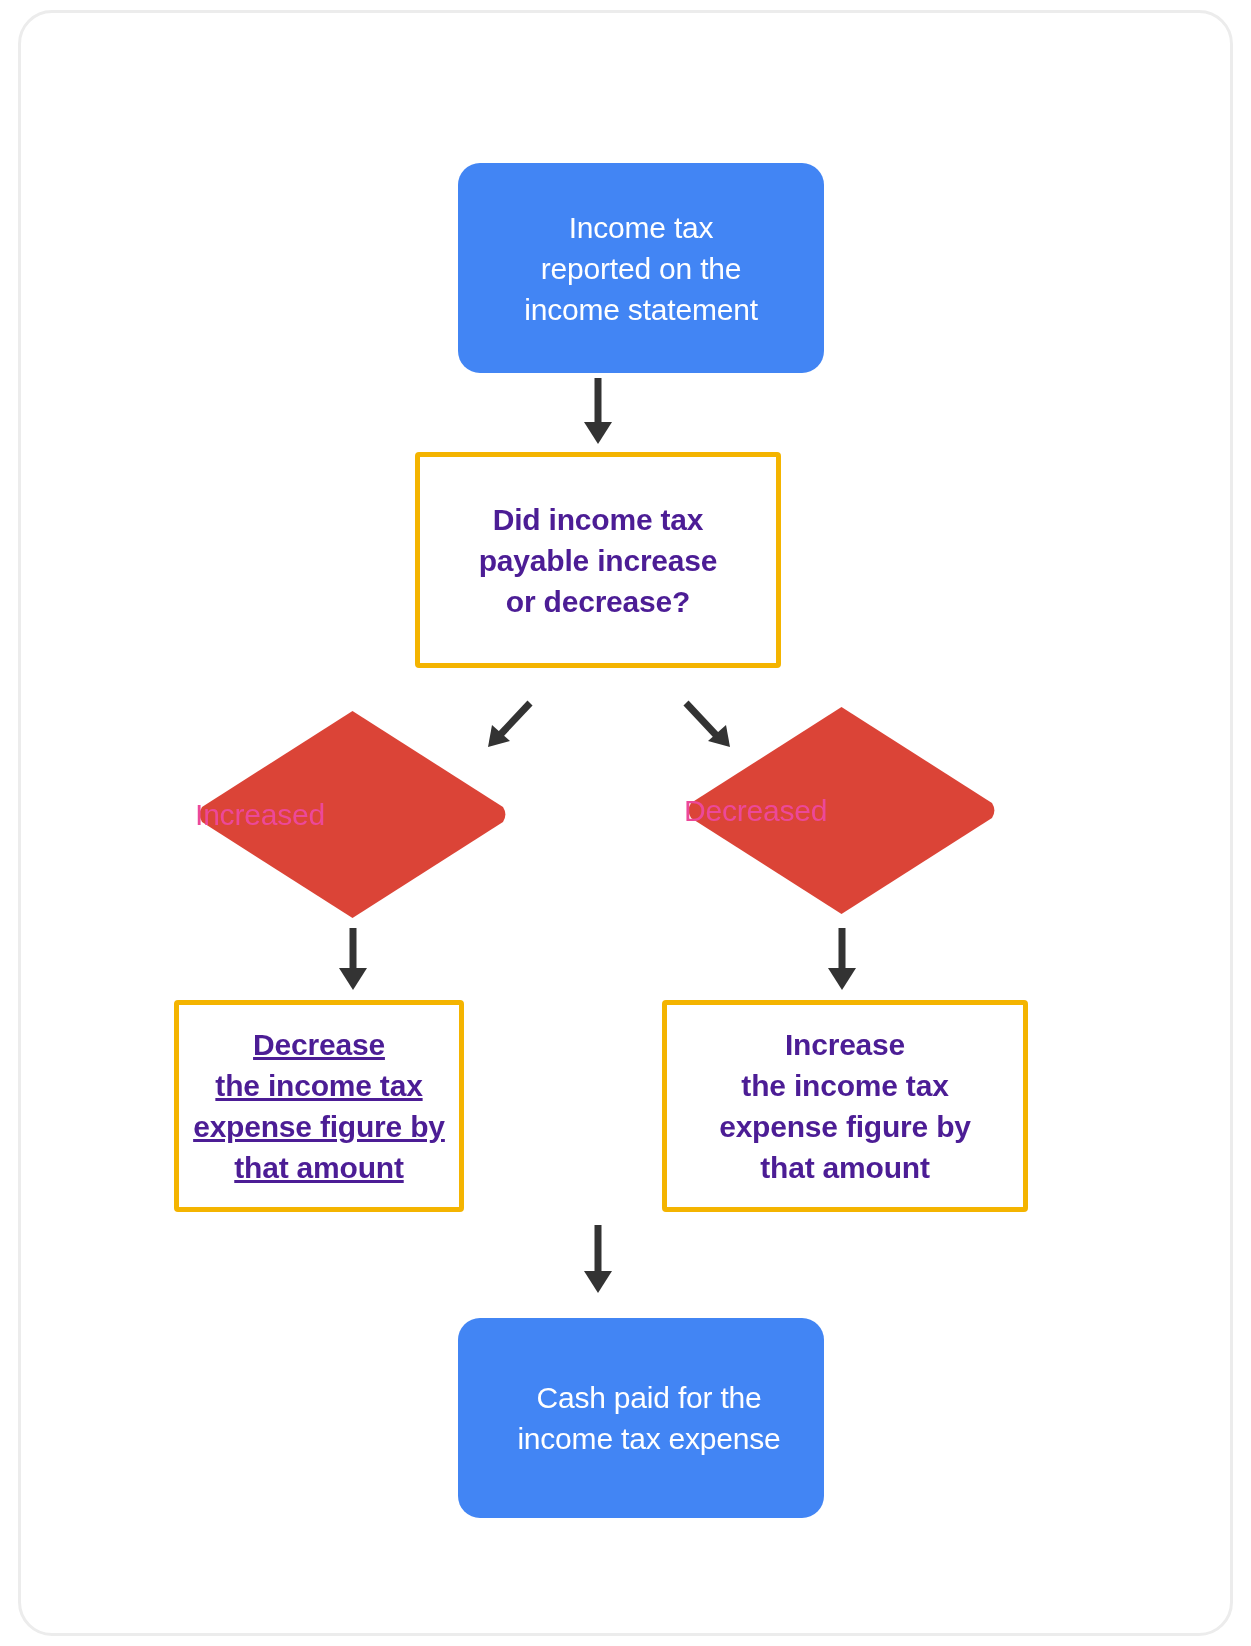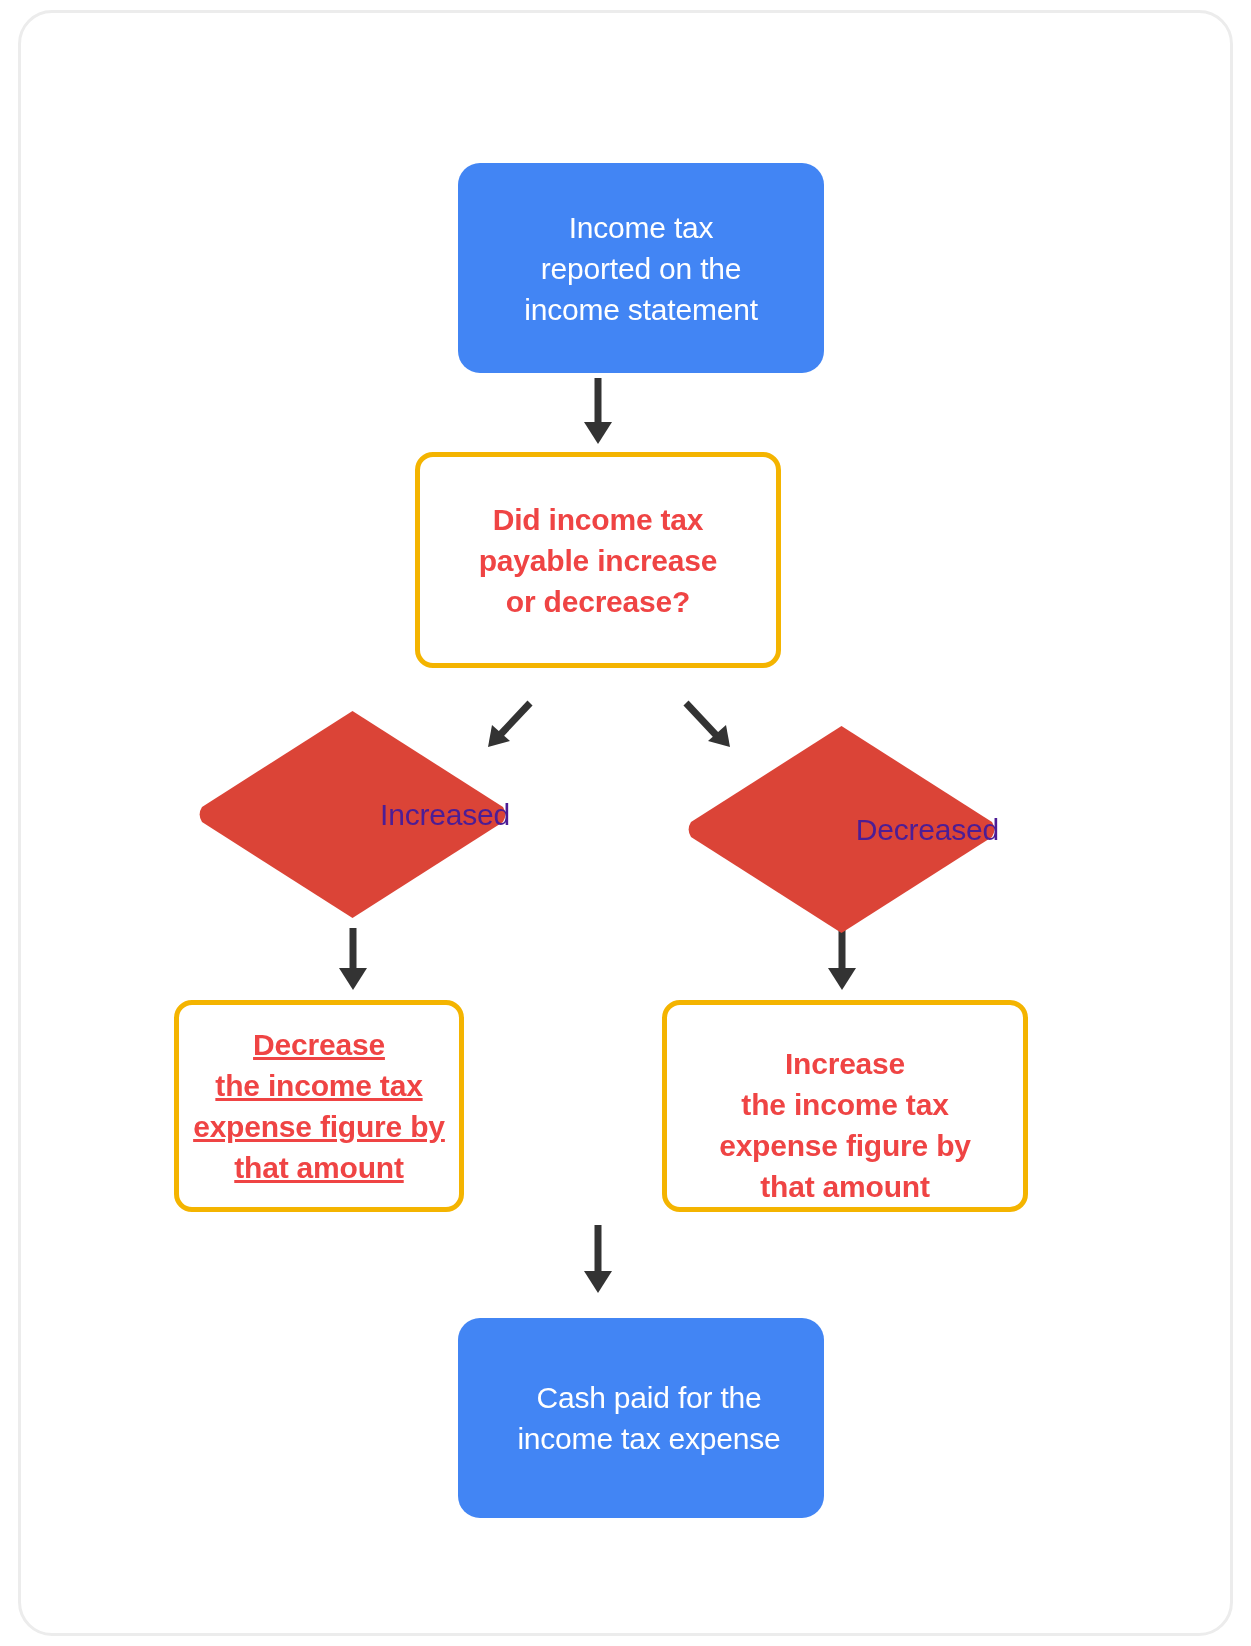--- a/index.html
+++ b/index.html
@@ -57,59 +57,59 @@
     background: #4285F4;
     border-radius: 22px;
     color: #ffffff;
     font-size: 30px;
     line-height: 41px;
     margin-left: 43px;
   }
   .yellow-box {
     background: #ffffff;
     border: 5px solid #F4B400;
-    border-radius: 18px;
-    color: #ef4444;
+    border-radius: 4px;
+    color: #4c1d95;
     font-size: 30px;
     line-height: 41px;
     font-weight: 600;
   }
   .diamond-wrap {
     position: absolute;
   }
   .diamond-shape {
     position: absolute;
     left: 0; top: 0;
     width: 100%;
     height: 100%;
   }
   .diamond-label {
     position: absolute;
     left: 0; top: 0;
     width: 100%;
     height: 100%;
     display: flex;
     align-items: center;
-    justify-content: flex-end;
-    color: #4c1d95;
+    justify-content: flex-start;
+    color: #ec4899;
     font-size: 30px;
     letter-spacing: -0.2px;
   }
   .arrow-svg {
     position: absolute;
     overflow: visible;
   }
 
   
   #node-income-tax-reported { left: 415px; top: 163px;  width: 366px; height: 210px; }
   #node-decision            { left: 415px; top: 452px;  width: 366px; height: 216px; }
   #diamond-increased        { left: 195px; top: 707px;  width: 315px; height: 215px; }
-  #diamond-decreased        { left: 684px; top: 722px;  width: 315px; height: 215px; }
+  #diamond-decreased        { left: 684px; top: 703px;  width: 315px; height: 215px; }
   #node-decrease-expense    { left: 174px; top: 1000px; width: 290px; height: 212px; text-decoration: underline; }
-  #node-increase-expense    { left: 662px; top: 1000px; width: 366px; height: 212px; align-items: flex-end; }
+  #node-increase-expense    { left: 662px; top: 1000px; width: 366px; height: 212px; }
   #node-cash-paid           { left: 415px; top: 1318px; width: 366px; height: 200px; padding-left: 16px; }
 </style>
 </head>
 <body>
 
 <div id="canvas">
 
   <div class="card"></div>
 
 

